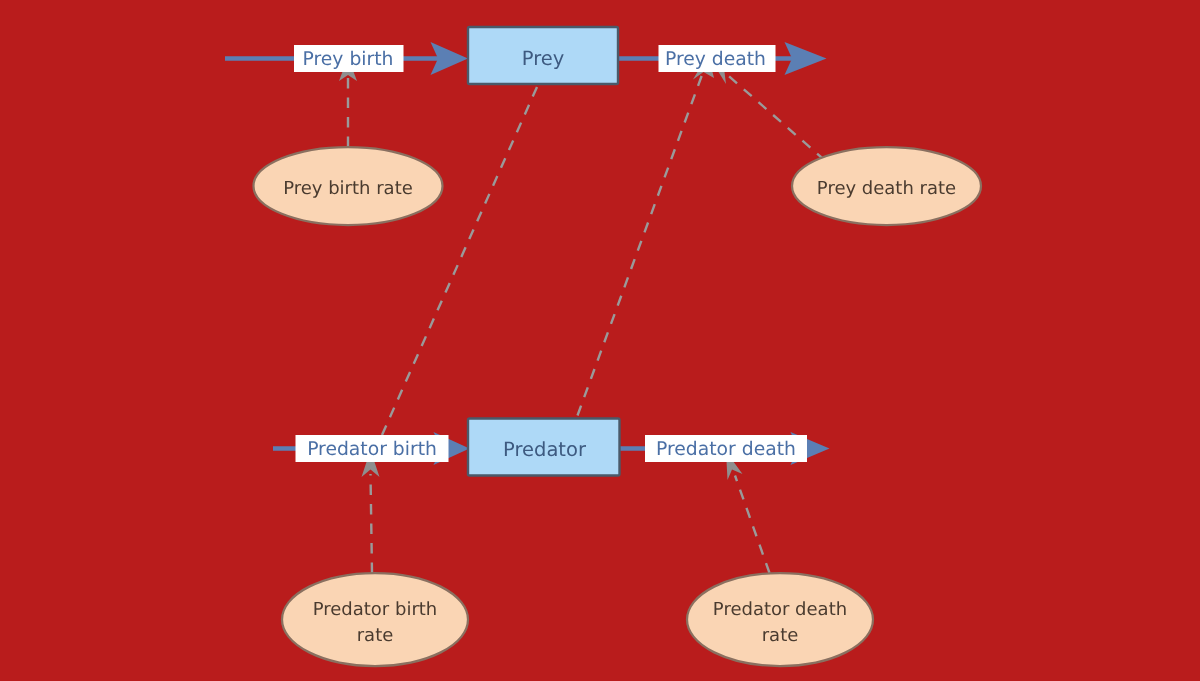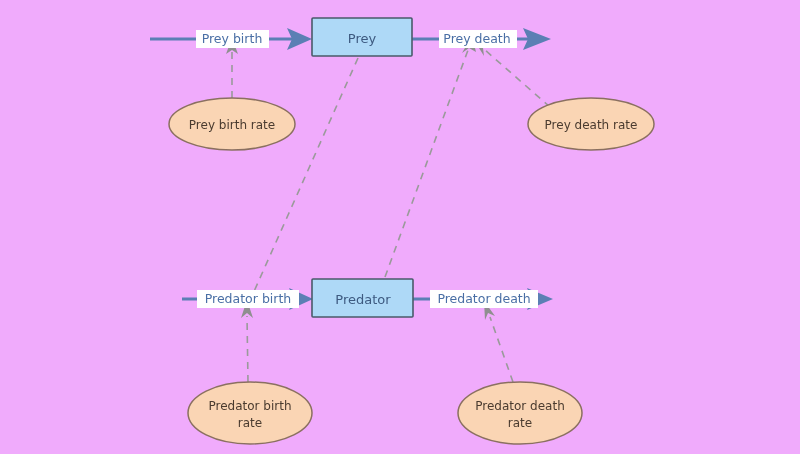--- a/index.html
+++ b/index.html
@@ -7,21 +7,21 @@
     padding: 0;
     background: #ffffff;
   }
   body {
     font-family: "DejaVu Sans", sans-serif;
   }
   #canvas {
     position: relative;
     width: 800px;
     height: 454px;
-    background: #f0abfc;
+    background: #b91c1c;
     overflow: hidden;
   }
   #diagram-svg {
     position: absolute;
     left: 0;
     top: 0;
     width: 800px;
     height: 454px;
   }
   .stock-label {

